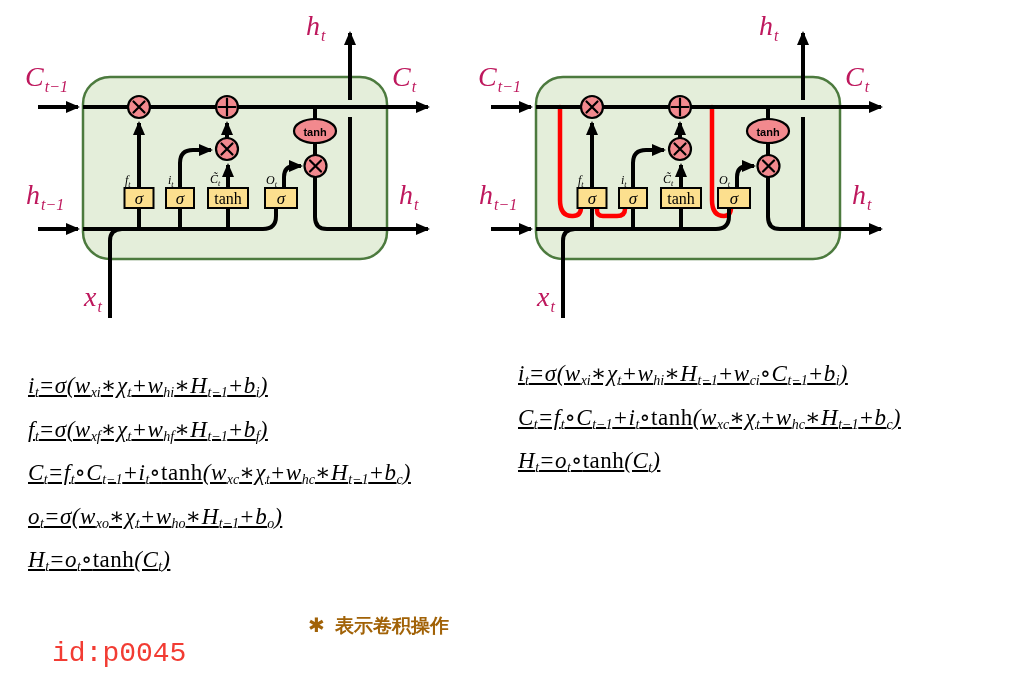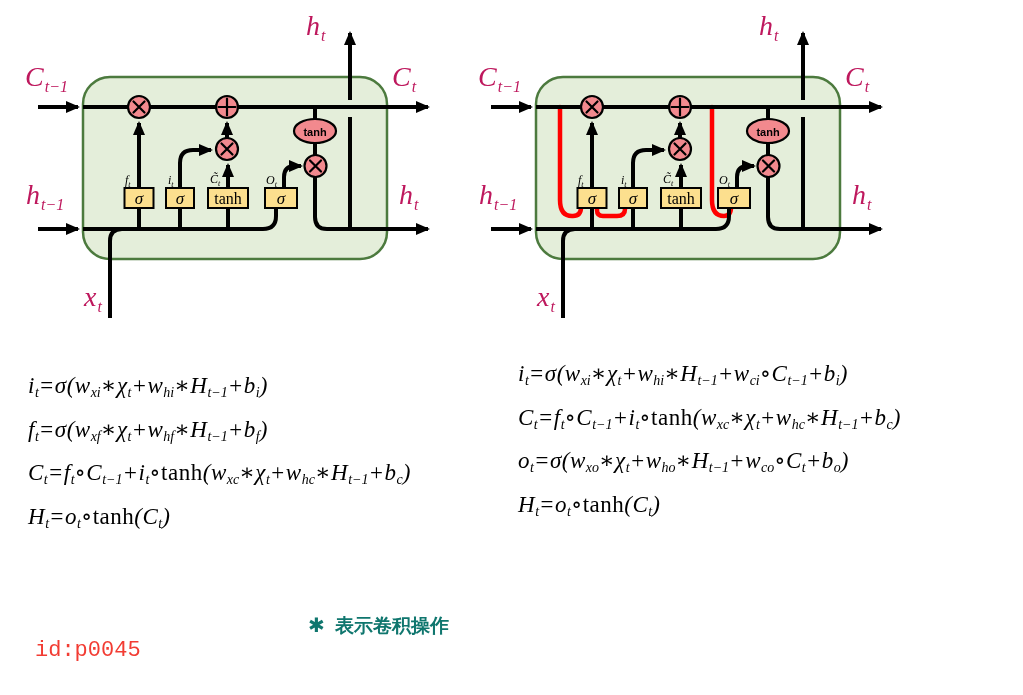--- a/index.html
+++ b/index.html
@@ -5,29 +5,29 @@
   html,body{margin:0;padding:0;background:#ffffff;}
   .page{position:relative;width:1023px;height:695px;background:#ffffff;overflow:hidden;
         font-family:"Liberation Serif","DejaVu Serif",serif;}
   .diagram-svg{position:absolute;left:0;top:0;}
 
   
   .blab{position:absolute;font-style:italic;font-size:28px;line-height:1;color:#be185d;white-space:nowrap;}
   .blab sub{font-size:16px;font-style:italic;line-height:0;vertical-align:-0.35em;margin-left:1px;}
 
   
-  .eqcol{position:absolute;white-space:nowrap;}
+  .eqcol{position:absolute;white-space:nowrap;text-decoration:underline;}
   .eqline{font-size:23px;font-style:italic;height:43.5px;line-height:43.5px;color:#000;letter-spacing:0.5px;}
   .eqline sub{font-size:14px;font-style:italic;line-height:0;vertical-align:-0.32em;letter-spacing:0;}
   .eqline .rm{font-style:normal;}
 
   
-  .idlab{position:absolute;left:35px;top:638px;font-family:"Liberation Mono","DejaVu Sans Mono",monospace;
-         font-size:22px;color:#f23c33;}
-  .legend{position:absolute;left:308px;top:609px;color:#0f766e;
+  .idlab{position:absolute;left:52px;top:638px;font-family:"Liberation Mono","DejaVu Sans Mono",monospace;
+         font-size:28px;color:#f23c33;}
+  .legend{position:absolute;left:308px;top:609px;color:#a16207;
           font-family:"Liberation Sans","DejaVu Sans",sans-serif;font-size:19px;font-weight:600;}
   .legend-row{height:33px;line-height:33px;white-space:nowrap;}
   .legend-sym{display:inline-block;min-width:27px;font-size:20px;font-weight:700;}
 
   
   .k{stroke:#000;stroke-width:4;fill:none;}
   .kr{stroke:#ff0000;stroke-width:4.5;fill:none;stroke-linejoin:round;stroke-linecap:round;}
   .op{fill:#f2898e;stroke:#000;stroke-width:2.2;}
   .cross{stroke:#000;stroke-width:2.2;fill:none;stroke-linecap:round;}
   .gate{fill:#fcdf8e;stroke:#000;stroke-width:2;}
@@ -139,26 +139,26 @@
   <div class="blab" style="left:479px;top:181px"><i>h</i><sub>t−1</sub></div>
   <div class="blab" style="left:537px;top:283px"><i>x</i><sub>t</sub></div>
   <div class="blab" style="left:759px;top:12px"><i>h</i><sub>t</sub></div>
   <div class="blab" style="left:845px;top:63px"><i>C</i><sub>t</sub></div>
   <div class="blab" style="left:852px;top:181px"><i>h</i><sub>t</sub></div>
 
   <div class="eqcol" style="left:28px;top:364px">
     <div class="eqline"><span>i</span><sub>t</sub><span>=σ(w</span><sub>xi</sub><span>∗χ</span><sub>t</sub><span>+w</span><sub>hi</sub><span>∗H</span><sub>t−1</sub><span>+b</span><sub>i</sub><span>)</span></div>
     <div class="eqline"><span>f</span><sub>t</sub><span>=σ(w</span><sub>xf</sub><span>∗χ</span><sub>t</sub><span>+w</span><sub>hf</sub><span>∗H</span><sub>t−1</sub><span>+b</span><sub>f</sub><span>)</span></div>
     <div class="eqline"><span>C</span><sub>t</sub><span>=f</span><sub>t</sub><span>∘C</span><sub>t−1</sub><span>+i</span><sub>t</sub><span>∘</span><span class="rm">tanh</span><span>(w</span><sub>xc</sub><span>∗χ</span><sub>t</sub><span>+w</span><sub>hc</sub><span>∗H</span><sub>t−1</sub><span>+b</span><sub>c</sub><span>)</span></div>
+    <div class="eqline"><span>o</span><sub>t</sub><span>=σ(w</span><sub>xo</sub><span>∗χ</span><sub>t</sub><span>+w</span><sub>ho</sub><span>∗H</span><sub>t−1</sub><span>+b</span><sub>o</sub><span>)</span></div>
     <div class="eqline"><span>H</span><sub>t</sub><span>=o</span><sub>t</sub><span>∘</span><span class="rm">tanh</span><span>(C</span><sub>t</sub><span>)</span></div>
   </div>
   <div class="eqcol" style="left:518px;top:352px">
     <div class="eqline"><span>i</span><sub>t</sub><span>=σ(w</span><sub>xi</sub><span>∗χ</span><sub>t</sub><span>+w</span><sub>hi</sub><span>∗H</span><sub>t−1</sub><span>+w</span><sub>ci</sub><span>∘C</span><sub>t−1</sub><span>+b</span><sub>i</sub><span>)</span></div>
     <div class="eqline"><span>C</span><sub>t</sub><span>=f</span><sub>t</sub><span>∘C</span><sub>t−1</sub><span>+i</span><sub>t</sub><span>∘</span><span class="rm">tanh</span><span>(w</span><sub>xc</sub><span>∗χ</span><sub>t</sub><span>+w</span><sub>hc</sub><span>∗H</span><sub>t−1</sub><span>+b</span><sub>c</sub><span>)</span></div>
-    <div class="eqline"><span>o</span><sub>t</sub><span>=σ(w</span><sub>xo</sub><span>∗χ</span><sub>t</sub><span>+w</span><sub>ho</sub><span>∗H</span><sub>t−1</sub><span>+w</span><sub>co</sub><span>∘C</span><sub>t</sub><span>+b</span><sub>o</sub><span>)</span></div>
     <div class="eqline"><span>H</span><sub>t</sub><span>=o</span><sub>t</sub><span>∘</span><span class="rm">tanh</span><span>(C</span><sub>t</sub><span>)</span></div>
   </div>
 
   <div class="idlab">id:p0045</div>
   <div class="legend">
     <div class="legend-row">
       <span class="legend-sym">✱</span><span>表示卷积操作</span>
     </div>
   </div>
 

